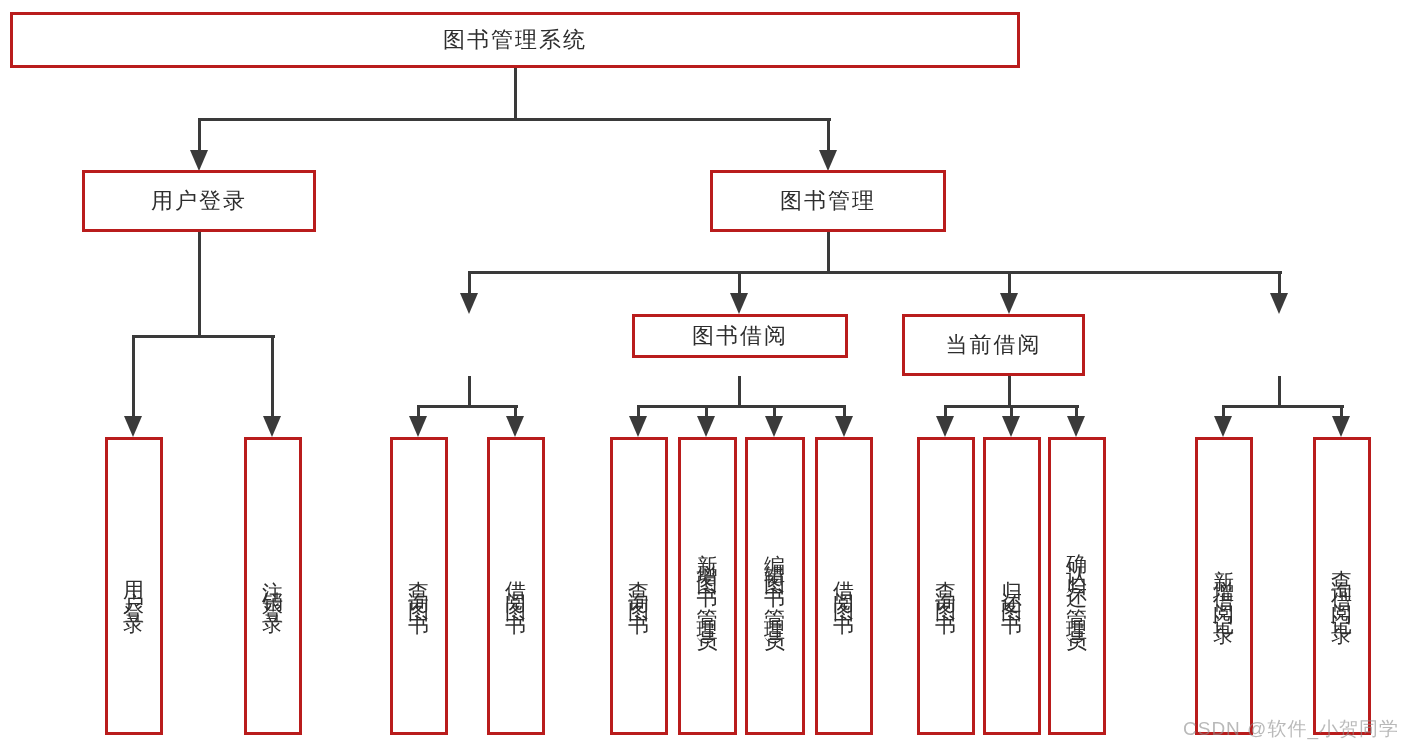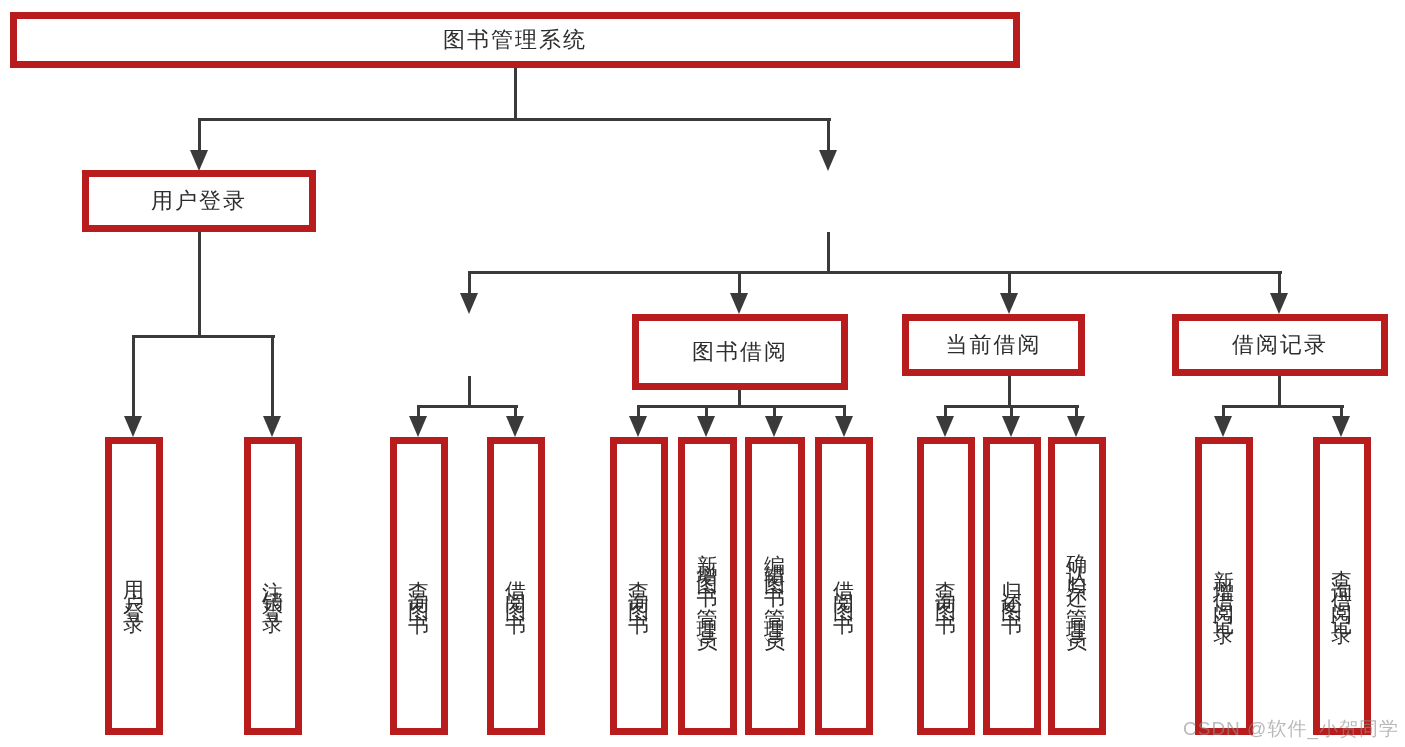--- a/index.html
+++ b/index.html
@@ -9,21 +9,21 @@
     position: relative;
     width: 1405px;
     height: 747px;
     background: #ffffff;
     overflow: hidden;
   }
   .box {
     position: absolute;
     box-sizing: border-box;
     background: #ffffff;
-    border: 7px solid #b91c1c;
+    border: 3px solid #b91c1c;
     display: flex;
     align-items: center;
     justify-content: center;
     color: #2d2d2d;
     font-size: 22px;
     letter-spacing: 2px;
     z-index: 2;
   }
   .leaf {
     font-size: 21px;
@@ -69,29 +69,29 @@
 
 <div id="stage">
 
   <div class="box" style="left:10px; top:12px; width:1010px; height:56px;">
     <span>图书管理系统</span>
   </div>
 
   <div class="box" style="left:82px; top:170px; width:234px; height:62px;">
     <span>用户登录</span>
   </div>
+  <div class="box" style="left:710px; top:170px; width:236px; height:62px;">
+    <span>图书管理</span>
+  </div>
 
-  <div class="box" style="left:632px; top:314px; width:216px; height:76px;text-align:right;">
+  <div class="box" style="left:632px; top:314px; width:216px; height:44px;text-align:right;">
     <span>图书借阅</span>
   </div>
   <div class="box" style="left:902px; top:314px; width:183px; height:62px;">
     <span>当前借阅</span>
-  </div>
-  <div class="box" style="left:1172px; top:314px; width:216px; height:62px;">
-    <span>借阅记录</span>
   </div>
 
   <div class="box leaf" style="left:105px; top:437px; width:58px; height:298px;">
     <span class="vlabel">用户登录</span>
   </div>
   <div class="box leaf" style="left:244px; top:437px; width:58px; height:298px;">
     <span class="vlabel">注销登录</span>
   </div>
 
   <div class="box leaf" style="left:390px; top:437px; width:58px; height:298px;">

